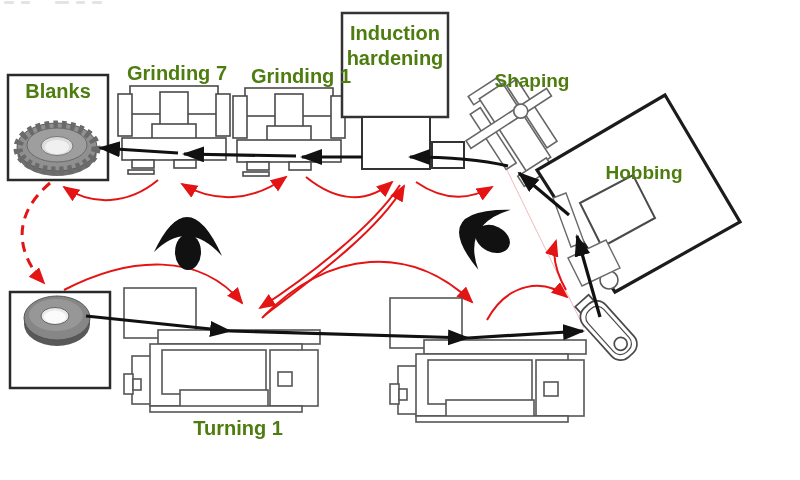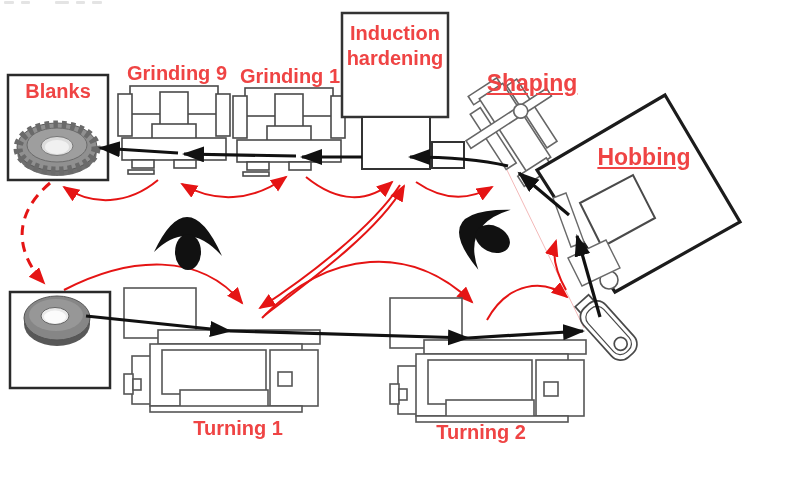--- a/index.html
+++ b/index.html
@@ -2,24 +2,24 @@
 <html><head>
 <meta charset="utf-8">
 <style>
   html,body{margin:0;padding:0;background:#ffffff;}
   #canvas{
     position:relative;width:800px;height:480px;background:#ffffff;overflow:hidden;
     font-family:"Liberation Sans", sans-serif;
   }
   #gfx{position:absolute;left:0;top:0;}
   .lbl{
-    position:absolute;color:#ef4444;font-weight:bold;font-size:20px;
+    position:absolute;color:#4d7c0f;font-weight:bold;font-size:20px;
     text-align:center;line-height:1.25;letter-spacing:0px;white-space:pre-line;
   }
-  .lbl.small{font-size:23px;text-decoration:underline;}
+  .lbl.small{font-size:19px;}
   .artifact{position:absolute;top:1px;left:4px;width:120px;height:5px;}
   .artifact span{display:inline-block;height:3px;background:#e4e4e4;margin-right:7px;vertical-align:top;border-radius:1px;}
 </style>
 </head>
 <body>
 
 <div id="canvas">
 
   <div class="artifact">
     <span style="width:10px"></span><span style="width:9px"></span><span style="width:14px;margin-left:18px"></span><span style="width:9px"></span><span style="width:10px"></span>
@@ -168,20 +168,19 @@
       <path d="M600,317 L577,236" marker-end="url(#mb)"></path>
       <path d="M569,215 L519,173" marker-end="url(#mb)"></path>
       <path d="M508,166 C478,159 442,157 410,157" marker-end="url(#mb)"></path>
       <path d="M362,157 L302,157" marker-end="url(#mb)"></path>
       <path d="M296,156 L184,154" marker-end="url(#mb)"></path>
       <path d="M178,153 L100,148" marker-end="url(#mb)"></path>
     </g>
   </svg>
 
   <div class="lbl" style="left:13px;  top:79px;  width:90px;">Blanks</div>
-  <div class="lbl" style="left:116px; top:61px;  width:122px;">Grinding 9</div>
-  <div class="lbl" style="left:229px; top:64px;  width:122px;">Grinding 1</div>
+  <div class="lbl" style="left:116px; top:61px;  width:122px;">Grinding 7</div>
+  <div class="lbl" style="left:229px; top:64px;  width:122px;text-align:right;">Grinding 1</div>
   <div class="lbl" style="left:344px; top:21px;  width:102px;">Induction hardening</div>
   <div class="lbl small" style="left:484px; top:69px;  width:96px;">Shaping</div>
-  <div class="lbl small" style="left:594px; top:143px; width:100px;">Hobbing</div>
+  <div class="lbl small" style="left:594px; top:161px; width:100px;">Hobbing</div>
   <div class="lbl" style="left:178px; top:416px; width:120px;">Turning 1</div>
-  <div class="lbl" style="left:421px; top:420px; width:120px;">Turning 2</div>
 </div>
 
 </body></html>

